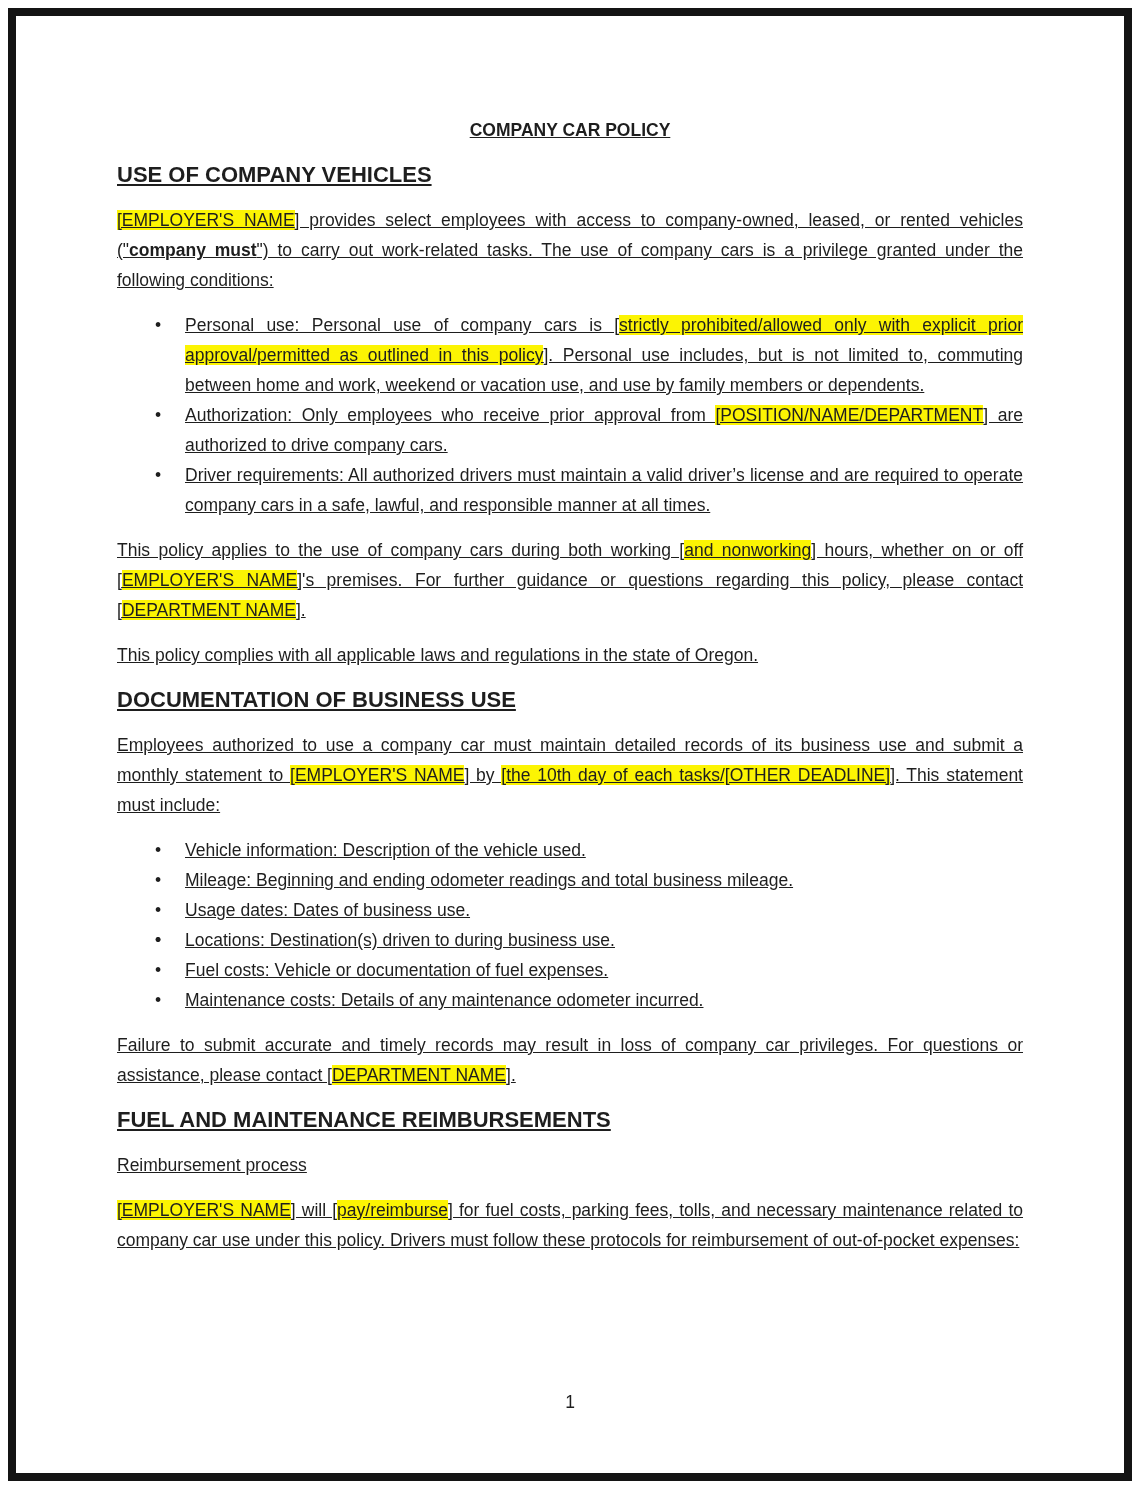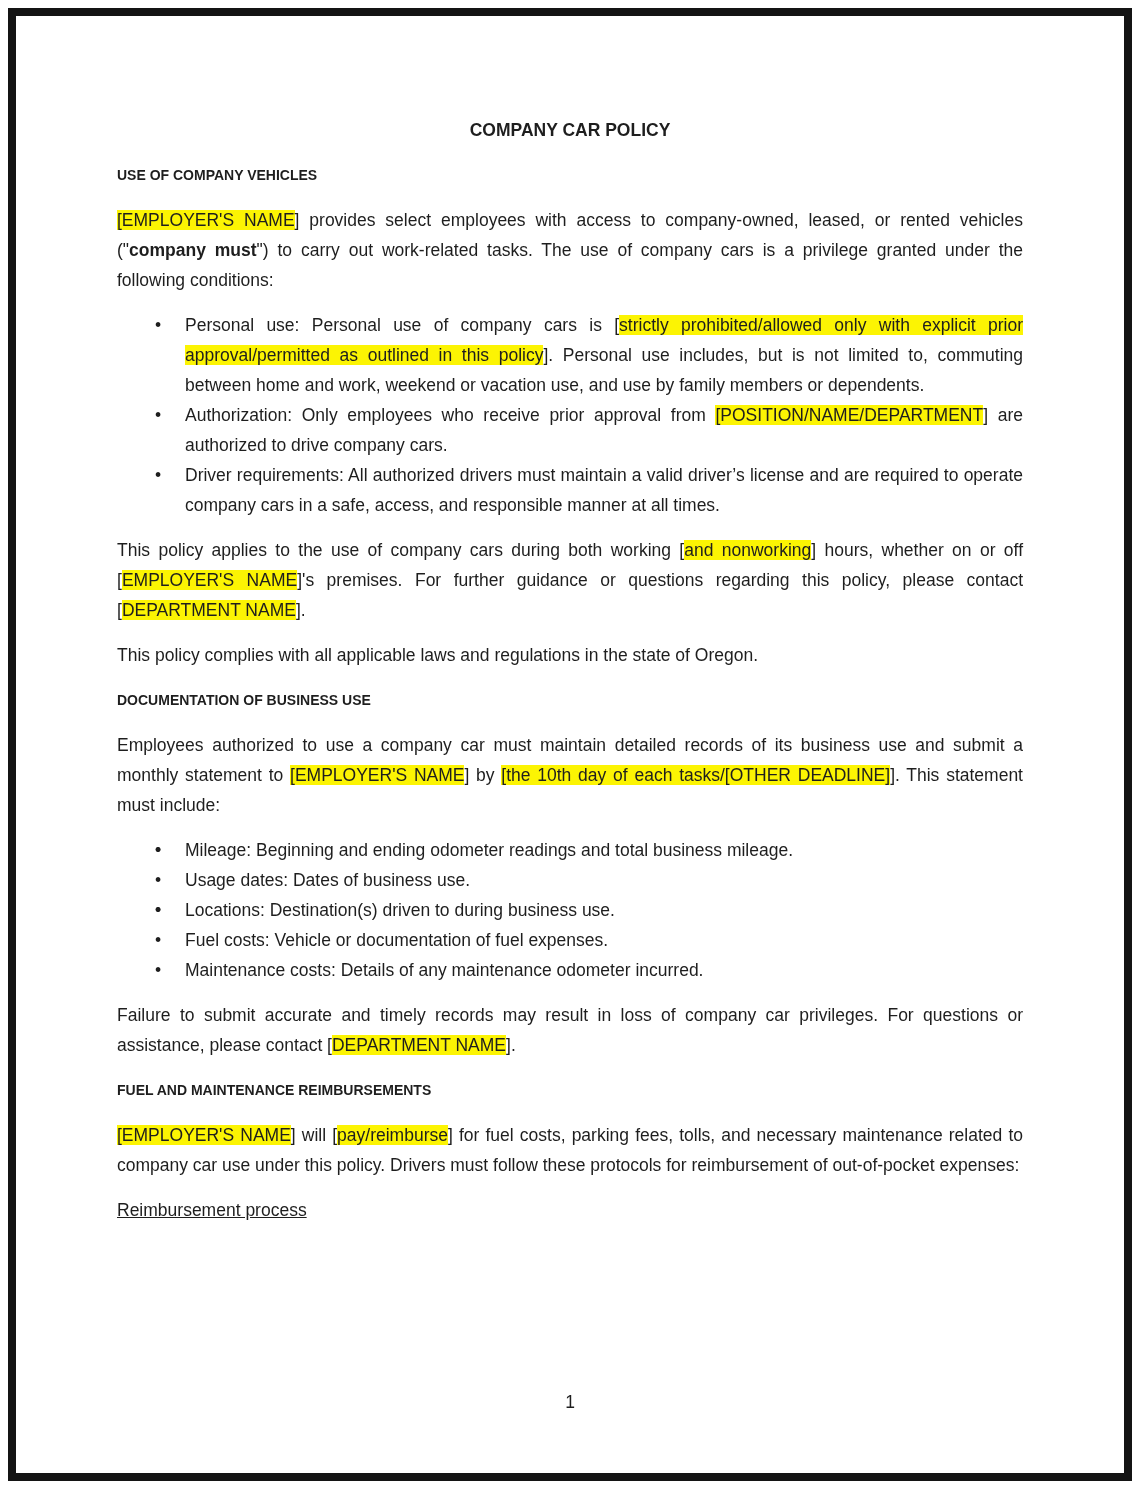--- a/index.html
+++ b/index.html
@@ -17,30 +17,31 @@
     inset: 8px;
     border: 8px solid #141414;
     pointer-events: none;
   }
   .doc-body {
     position: absolute;
     inset: 0;
     padding: 115px 117px 0 117px;
     font-size: 17.5px;
     line-height: 30px;
+    text-decoration: underline;
   }
   .doc-title {
     text-align: center;
     font-weight: bold;
     font-size: 17.5px;
     margin-bottom: 15px;
   }
   .doc-heading {
     font-weight: bold;
-    font-size: 14px;
+    font-size: 22px;
     margin-bottom: 15px;
     text-align: left;
   }
   .doc-paragraph {
     text-align: justify;
     margin-bottom: 15px;
   }
   .doc-bullets {
     list-style: none;
     margin-bottom: 15px;
@@ -73,34 +74,34 @@
 
 <div class="page-border"></div>
 
 <div class="doc-body">
     <div class="doc-title"><span class="">COMPANY CAR POLICY</span></div>
     <div class="doc-heading"><span class="">USE OF COMPANY VEHICLES</span></div>
     <div class="doc-paragraph"><span class="hl ">[EMPLOYER'S NAME</span><span class="">] provides select employees with access to company-owned, leased, or rented vehicles ("</span><span class="b ">company must</span><span class="">") to carry out work-related tasks. The use of company cars is a privilege granted under the following conditions:</span></div>
     <ul class="doc-bullets">
       <li><span class="bullet-marker">•</span><span class="">Personal use: Personal use of company cars is [</span><span class="hl ">strictly prohibited/allowed only with explicit prior approval/permitted as outlined in this policy</span><span class="">]. Personal use includes, but is not limited to, commuting between home and work, weekend or vacation use, and use by family members or dependents.</span></li>
       <li><span class="bullet-marker">•</span><span class="">Authorization: Only employees who receive prior approval from </span><span class="hl ">[POSITION/NAME/DEPARTMENT</span><span class="">] are authorized to drive company cars.</span></li>
-      <li><span class="bullet-marker">•</span><span class="">Driver requirements: All authorized drivers must maintain a valid driver’s license and are required to operate company cars in a safe, access, and responsible manner at all times.</span></li>
+      <li><span class="bullet-marker">•</span><span class="">Driver requirements: All authorized drivers must maintain a valid driver’s license and are required to operate company cars in a safe, lawful, and responsible manner at all times.</span></li>
     </ul>
     <div class="doc-paragraph"><span class="">This policy applies to the use of company cars during both working [</span><span class="hl ">and nonworking</span><span class="">] hours, whether on or off [</span><span class="hl ">EMPLOYER'S NAME</span><span class="">]'s premises. For further guidance or questions regarding this policy, please contact [</span><span class="hl ">DEPARTMENT NAME</span><span class="">].</span></div>
     <div class="doc-paragraph"><span class="">This policy complies with all applicable laws and regulations in the state of Oregon.</span></div>
     <div class="doc-heading"><span class="">DOCUMENTATION OF BUSINESS USE</span></div>
     <div class="doc-paragraph"><span class="">Employees authorized to use a company car must maintain detailed records of its business use and submit a monthly statement to </span><span class="hl ">[EMPLOYER'S NAME</span><span class="">] by </span><span class="hl ">[the 10th day of each tasks/[OTHER DEADLINE]</span><span class="">]. This statement must include:</span></div>
     <ul class="doc-bullets">
-      <li><span class="bullet-marker">•</span></li>
+      <li><span class="bullet-marker">•</span><span class="">Vehicle information: Description of the vehicle used.</span></li>
       <li><span class="bullet-marker">•</span><span class="">Mileage: Beginning and ending odometer readings and total business mileage.</span></li>
       <li><span class="bullet-marker">•</span><span class="">Usage dates: Dates of business use.</span></li>
       <li><span class="bullet-marker">•</span></li>
       <li><span class="bullet-marker">•</span><span class="">Locations: Destination(s) driven to during business use.</span></li>
       <li><span class="bullet-marker">•</span><span class="">Fuel costs: Vehicle or documentation of fuel expenses.</span></li>
       <li><span class="bullet-marker">•</span><span class="">Maintenance costs: Details of any maintenance odometer incurred.</span></li>
     </ul>
     <div class="doc-paragraph"><span class="">Failure to submit accurate and timely records may result in loss of company car privileges. For questions or assistance, please contact [</span><span class="hl ">DEPARTMENT NAME</span><span class="">].</span></div>
     <div class="doc-heading"><span class="">FUEL AND MAINTENANCE REIMBURSEMENTS</span></div>
+    <div class="doc-paragraph"><span class="u ">Reimbursement process</span></div>
     <div class="doc-paragraph"><span class="hl ">[EMPLOYER'S NAME</span><span class="">] will [</span><span class="hl ">pay/reimburse</span><span class="">] for fuel costs, parking fees, tolls, and necessary maintenance related to company car use under this policy. Drivers must follow these protocols for reimbursement of out-of-pocket expenses:</span></div>
-    <div class="doc-paragraph"><span class="u ">Reimbursement process</span></div>
   </div>
 
 <div class="page-footer">1</div>
 
 </body></html>

